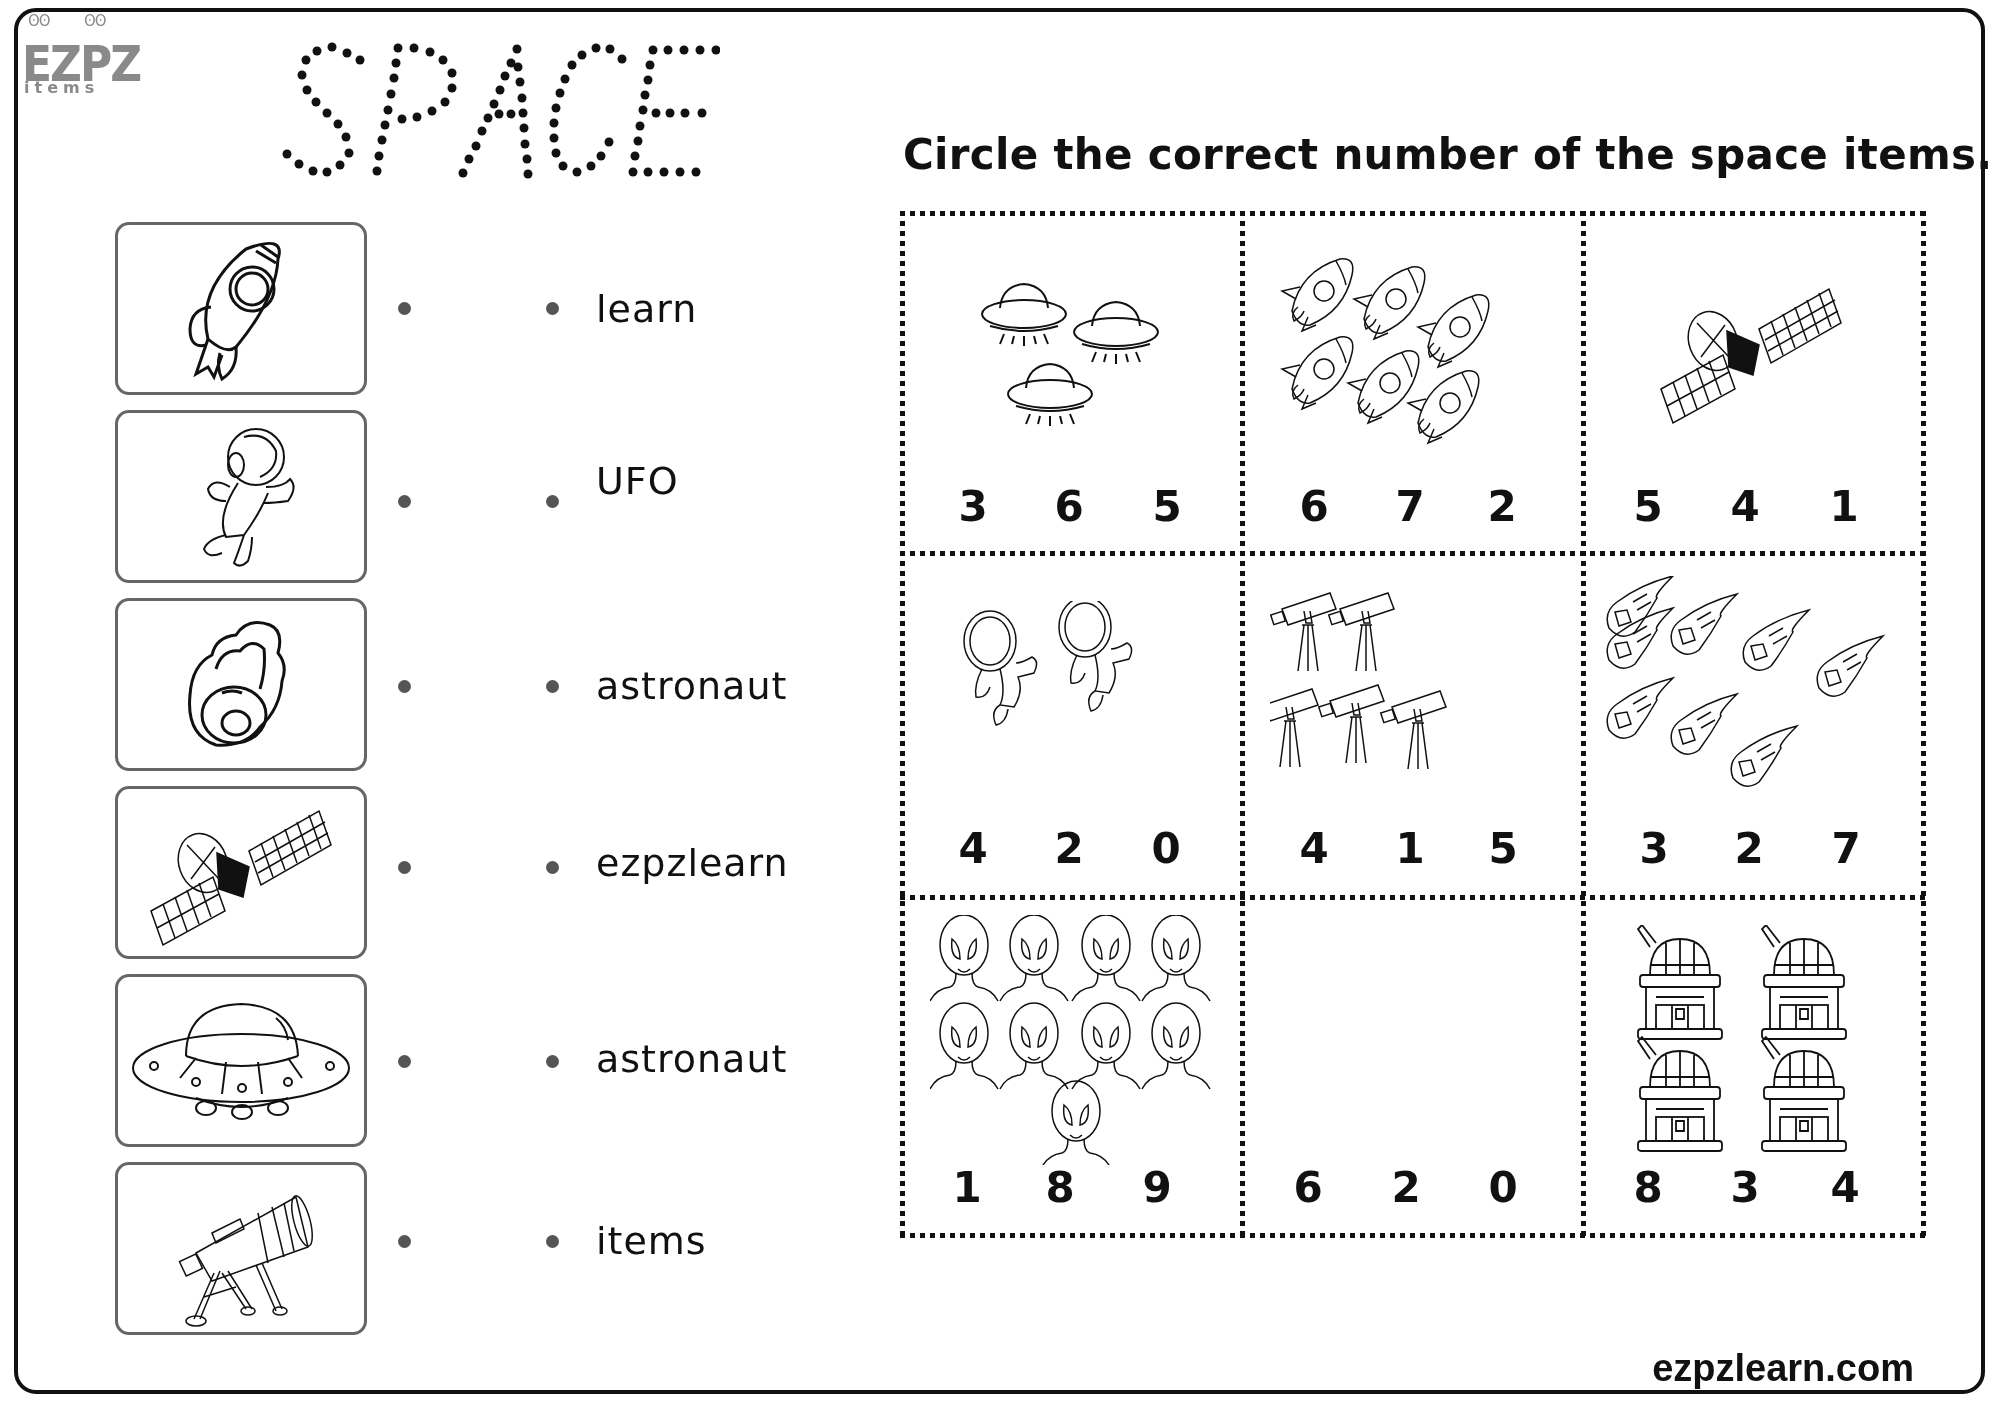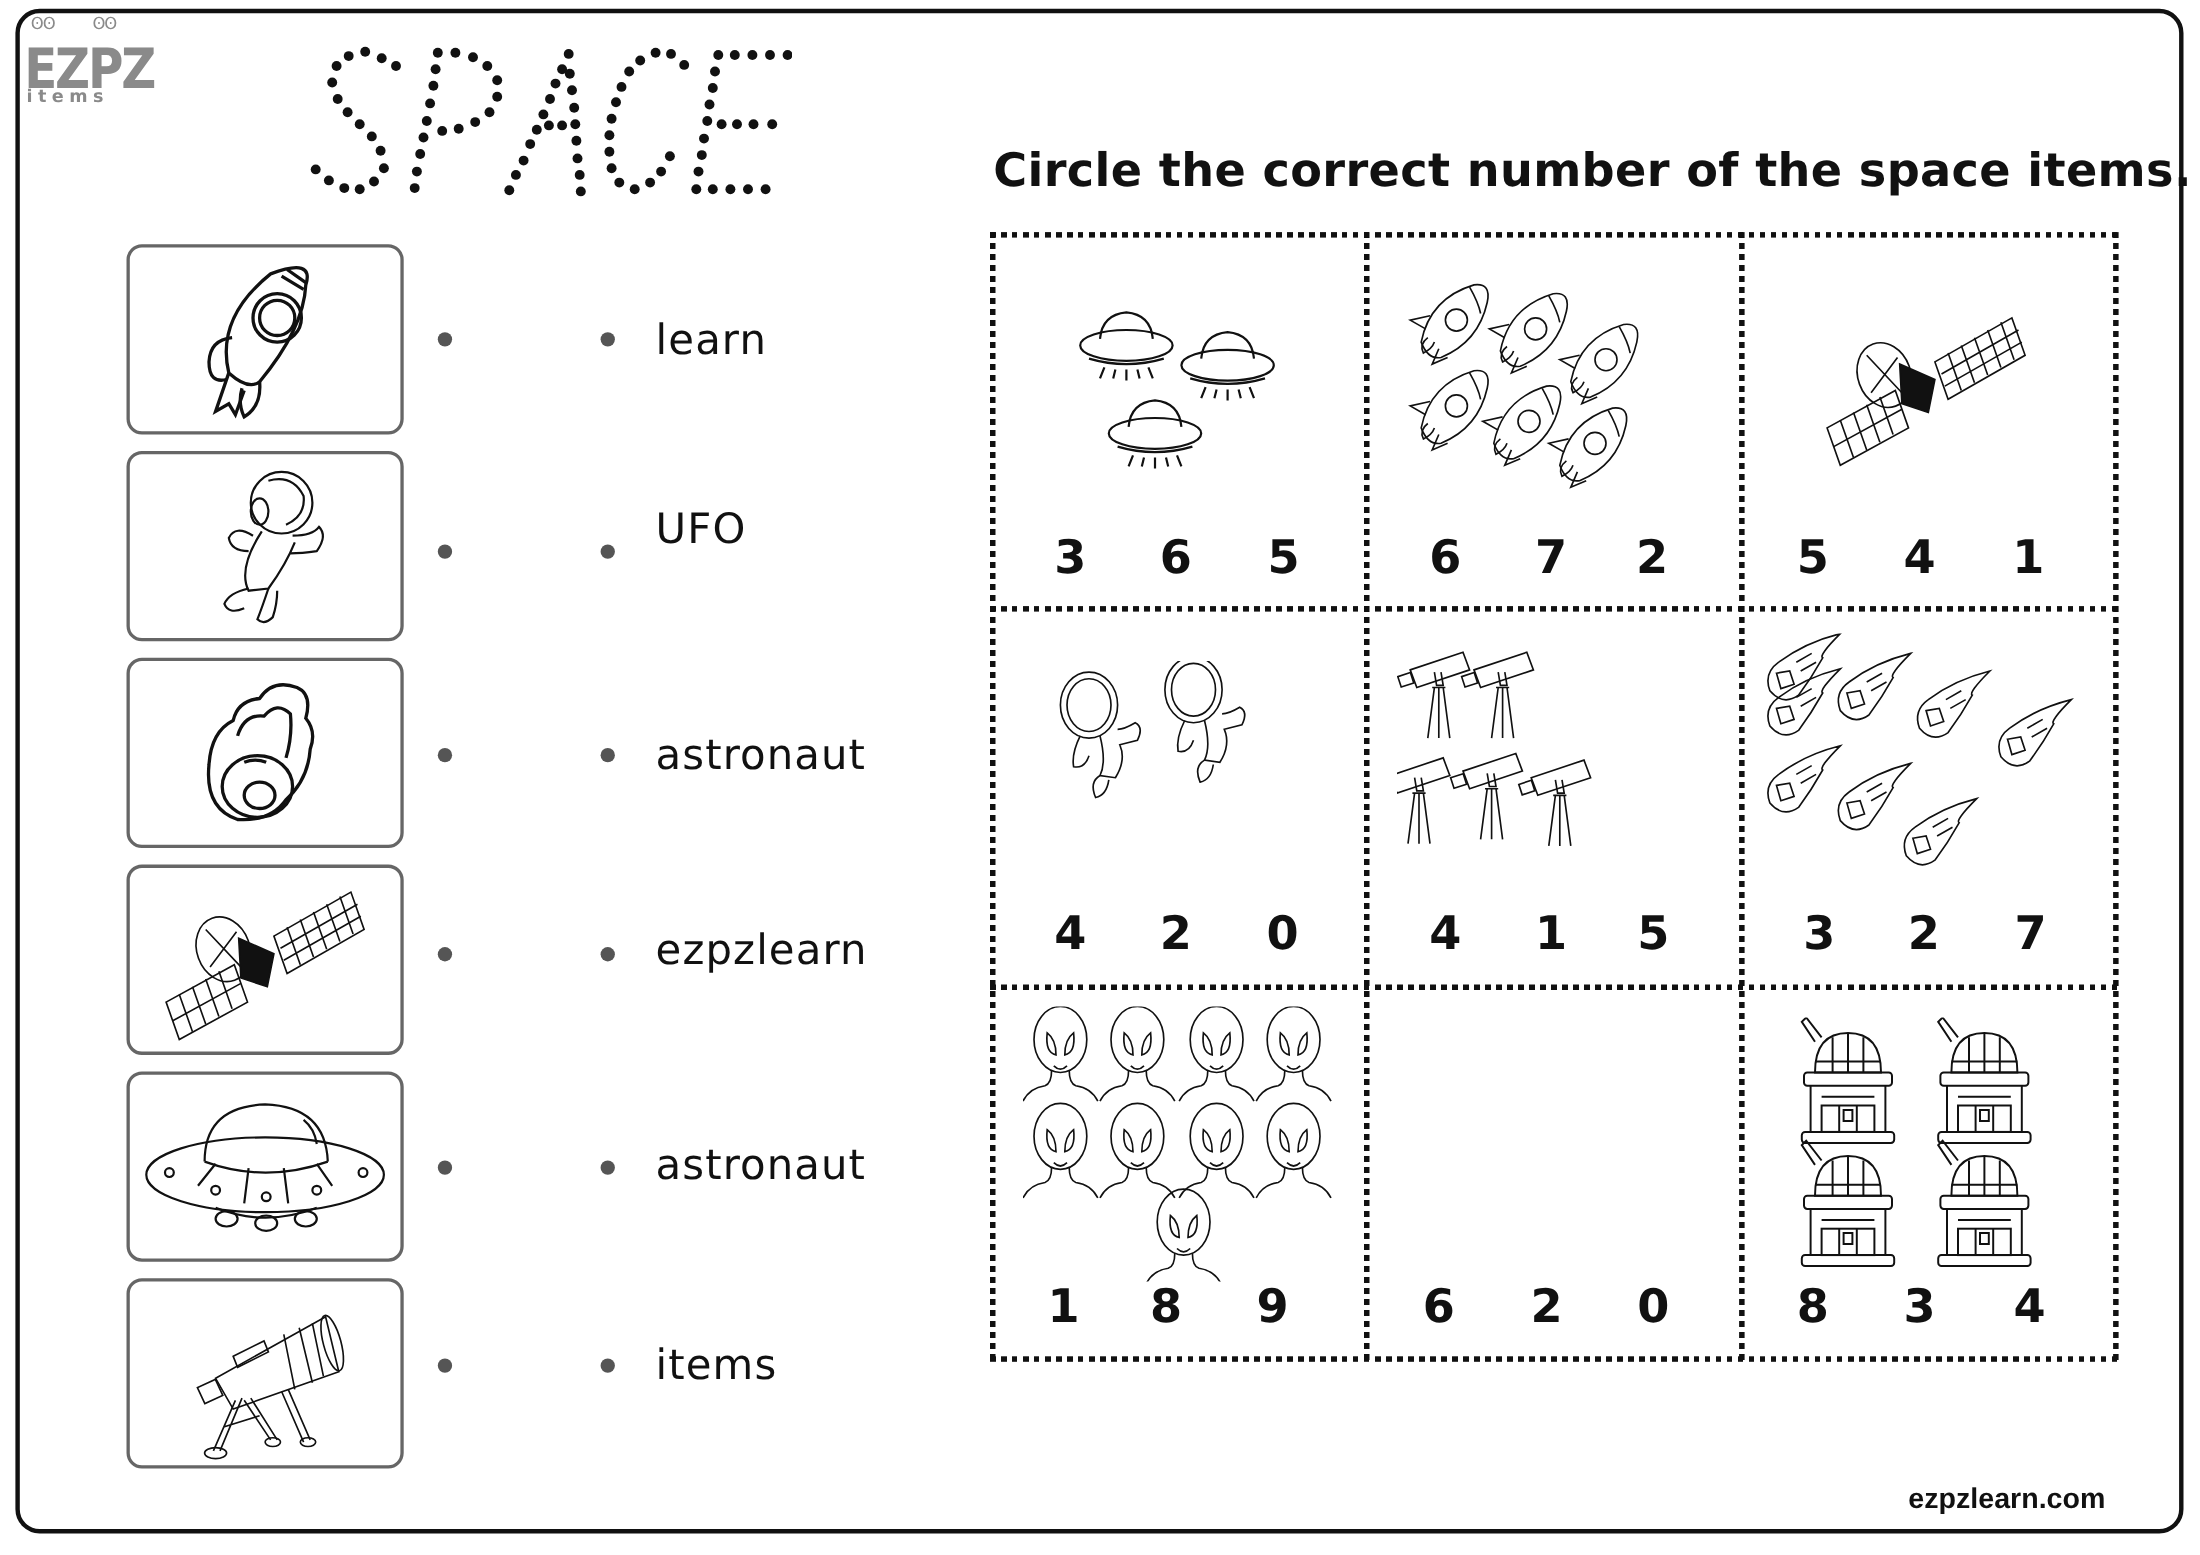--- a/index.html
+++ b/index.html
@@ -26,21 +26,21 @@
           color:#111; letter-spacing:1px; line-height:1; }
   .grid { position:absolute; left:900px; top:211px; width:1026px; height:1027px; }
   .cell { position:absolute; box-sizing:border-box; }
   .hline { position:absolute; height:5px;
            background-image:repeating-linear-gradient(to right,#111 0,#111 5px,transparent 5px,transparent 10px); }
   .vline { position:absolute; width:5px;
            background-image:repeating-linear-gradient(to bottom,#111 0,#111 5px,transparent 5px,transparent 10px); }
   .num { position:absolute; font-family:"DejaVu Sans", sans-serif; font-weight:bold; font-size:42px;
          color:#111; transform:translateX(-50%); line-height:1; }
   .footer { position:absolute; right:86px; top:1347px; font-family:"Liberation Sans", sans-serif;
-            font-weight:bold; font-size:26px; color:#111; }
+            font-weight:bold; font-size:38px; color:#111; }
 </style>
 </head>
 <body>
 
 <div class="frame"></div>
 
 <div class="logo">
   <span class="logo-eyes" style="left:10px">ʘʘ</span>
   <span class="logo-eyes" style="left:66px">ʘʘ</span>
   <span class="logo-word">EZPZ</span>

